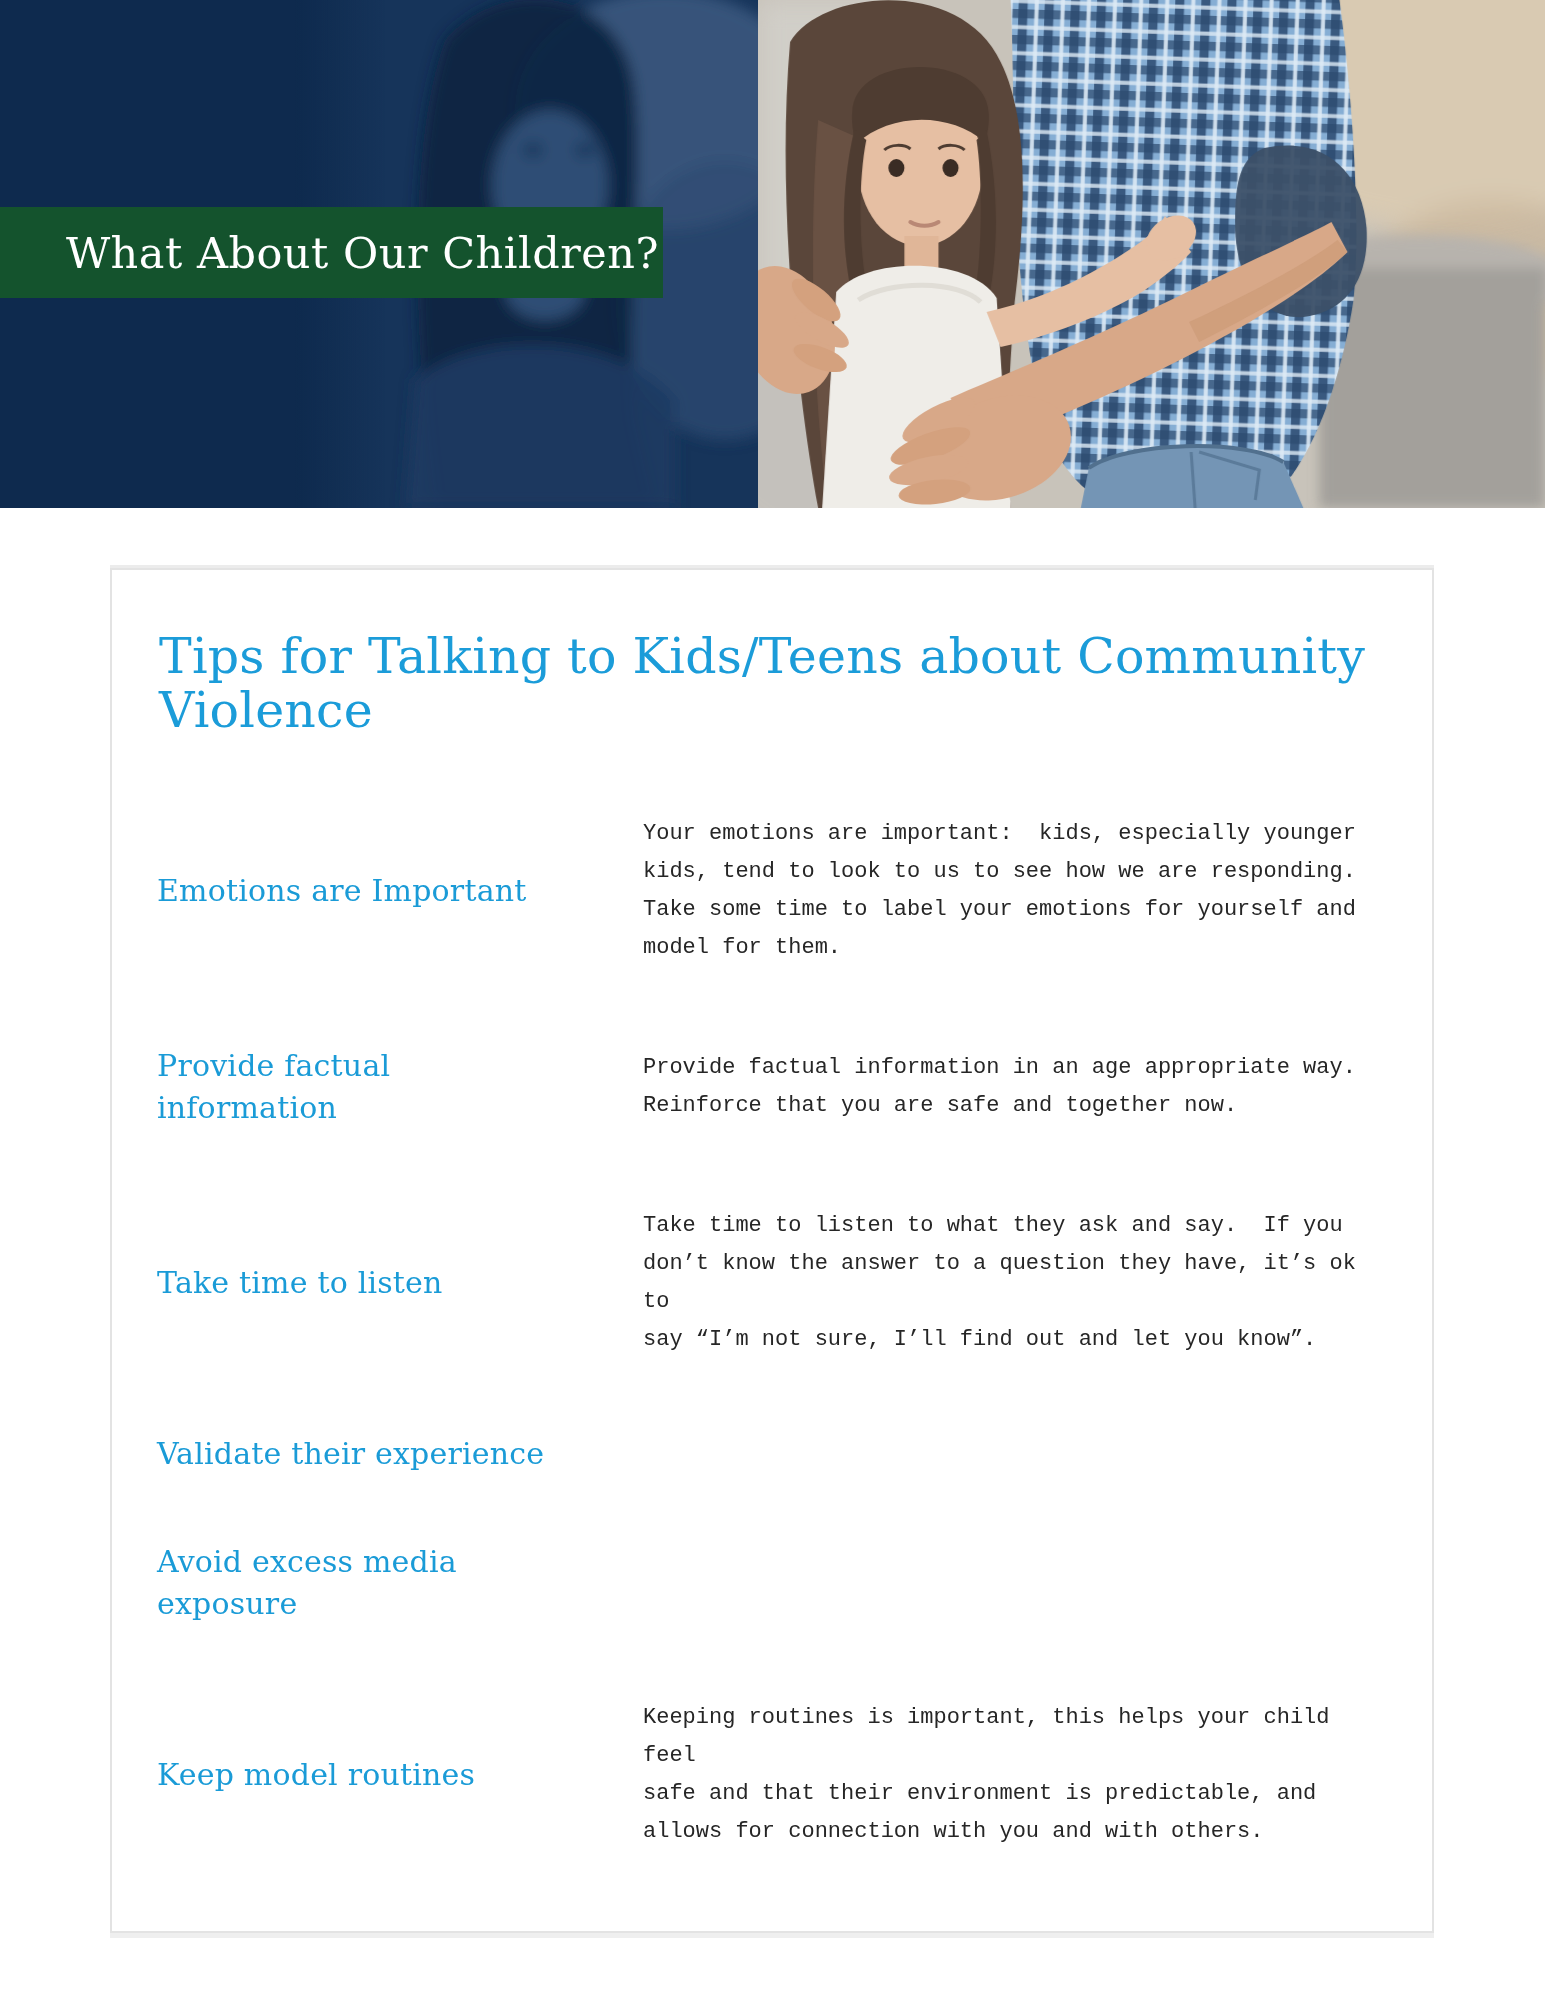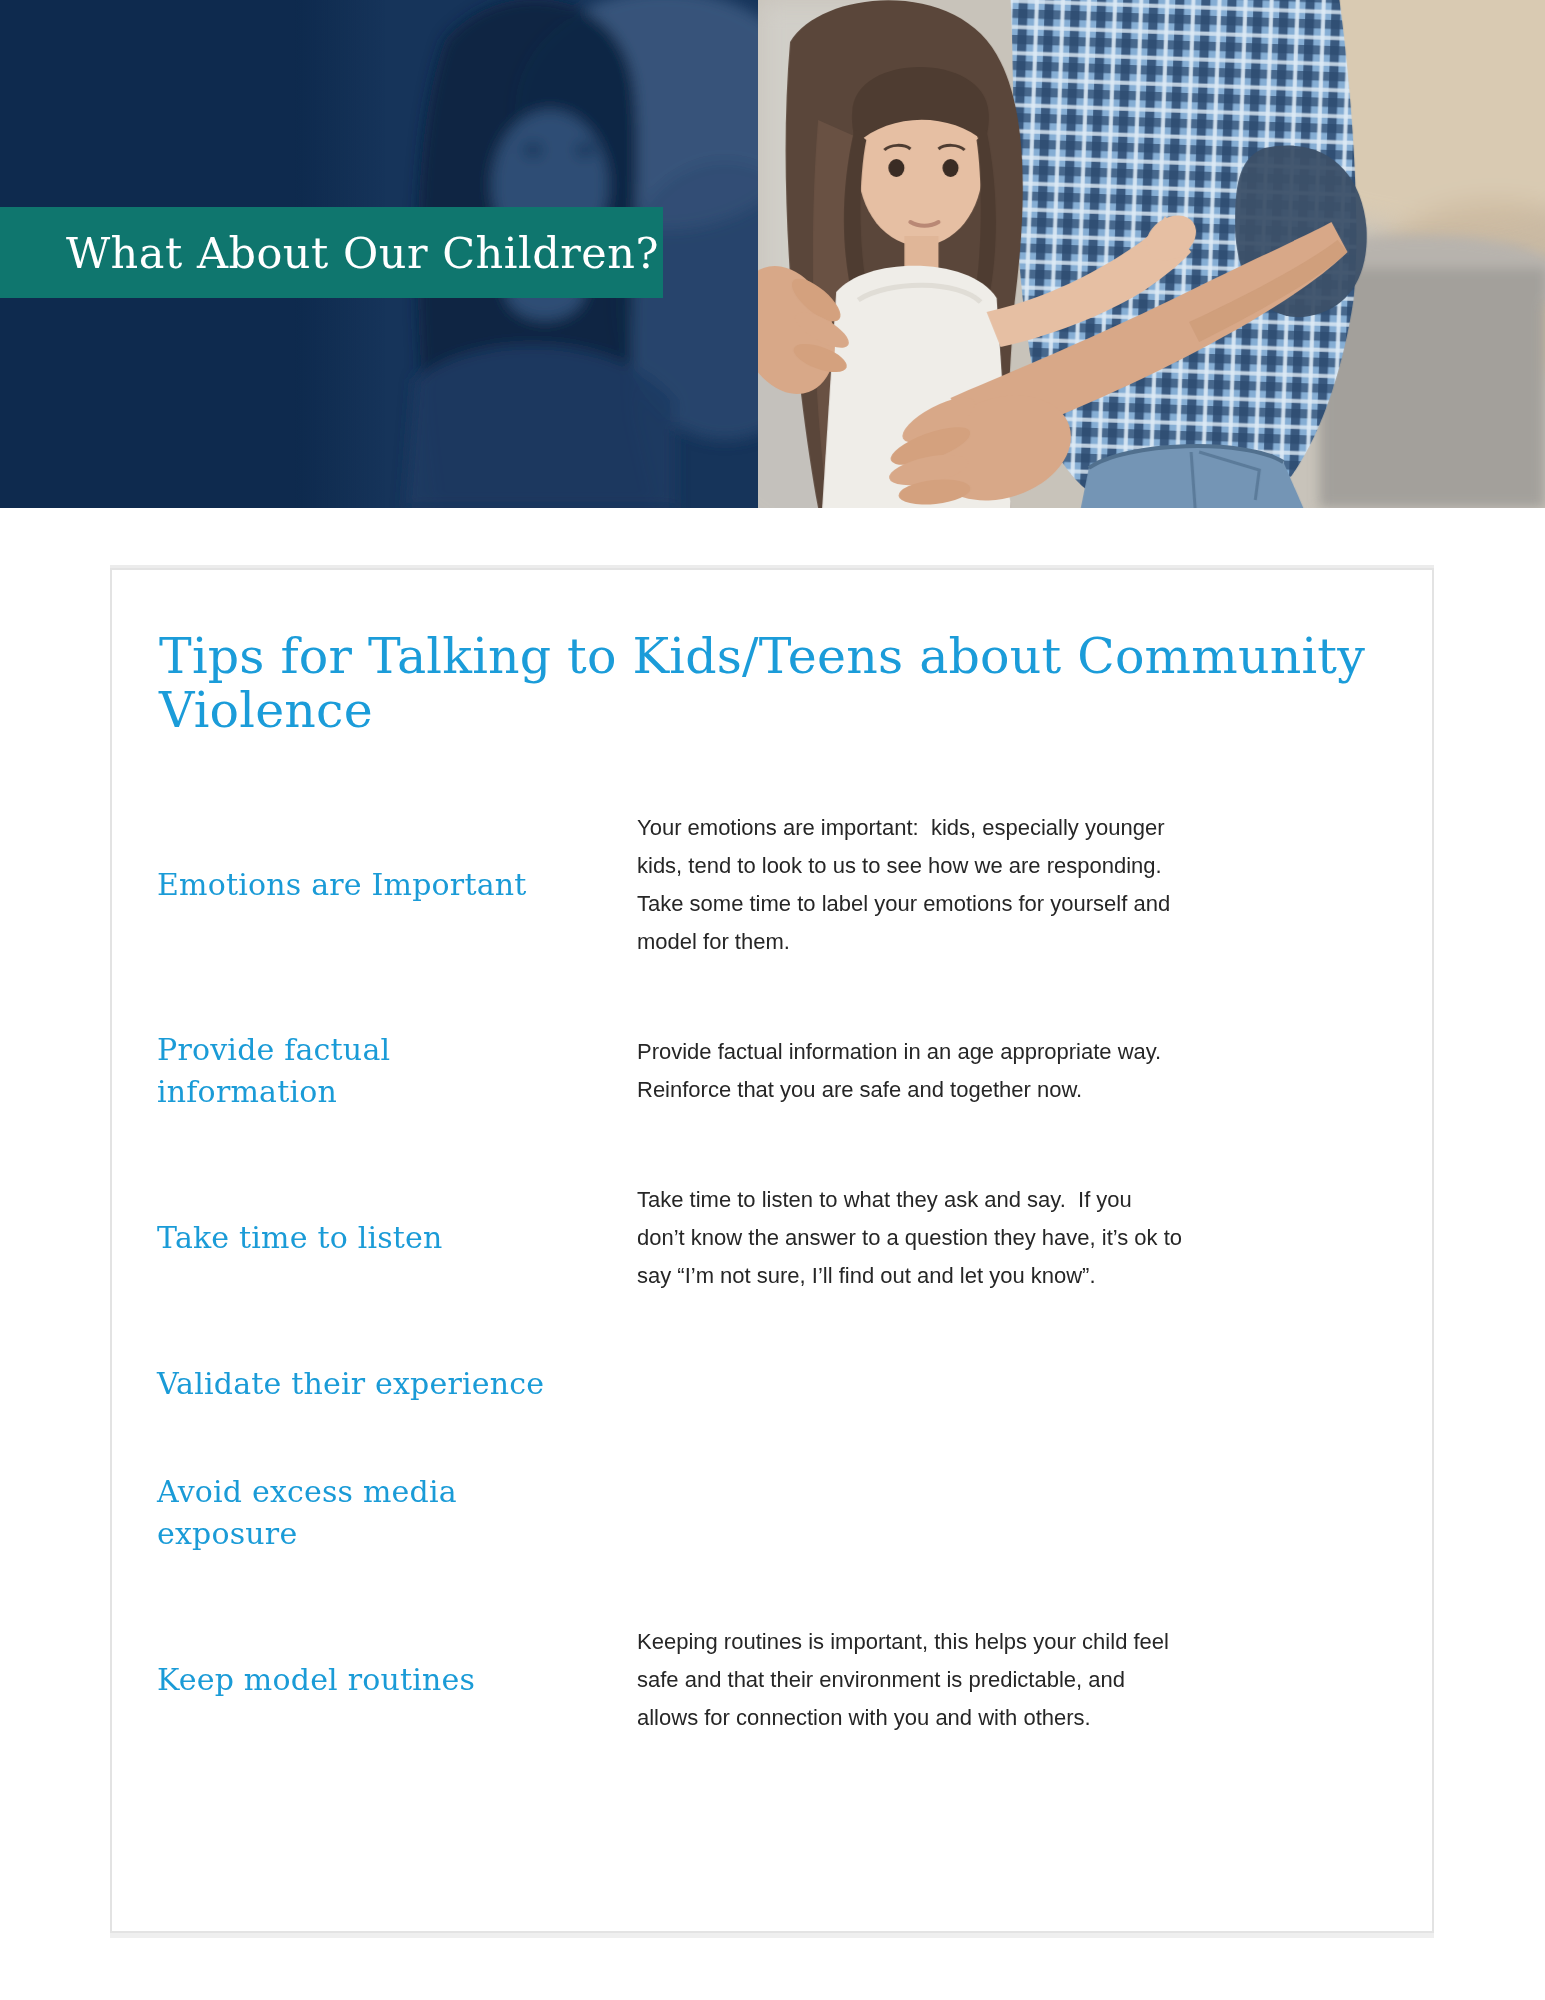--- a/index.html
+++ b/index.html
@@ -3,35 +3,35 @@
 <meta charset="utf-8">
 <style>
   html,body{margin:0;padding:0;}
   body{width:1545px;height:2000px;background:#ffffff;font-family:"Liberation Sans",sans-serif;}
   .page{position:relative;width:1545px;height:2000px;overflow:hidden;background:#ffffff;}
 
   
   .hero{position:absolute;left:0;top:0;width:1545px;height:508px;background:#0e2a4e;overflow:hidden;}
   .hero-woman{position:absolute;left:295px;top:0;width:465px;height:508px;}
   .hero-photo{position:absolute;left:758px;top:0;width:787px;height:508px;}
-  .banner{position:absolute;left:0;top:207px;width:663px;height:91px;background:#0f766e;
+  .banner{position:absolute;left:0;top:207px;width:663px;height:91px;background:#14532d;
           display:flex;align-items:center;justify-content:center;padding-left:62px;box-sizing:border-box;z-index:5;}
   .banner-text{font-family:"DejaVu Serif","Liberation Serif",serif;font-size:43px;color:#ffffff;letter-spacing:0.5px;white-space:nowrap;}
 
   
   .card{position:absolute;left:110px;top:568px;width:1324px;height:1365px;box-sizing:border-box;
         background:#ffffff;border:2px solid #e3e3e3;box-shadow:0 5px 0 0 #efefef, 0 -3px 0 0 #ececec;
         padding:50px 45px 20px 45px;}
   .card-title{font-family:"DejaVu Serif","Liberation Serif",serif;font-weight:normal;
               font-size:49px;line-height:54px;color:#1b9cd9;margin:10px 0 36px 2px;letter-spacing:0.2px;}
   .rows{display:flex;flex-direction:column;}
   .row{display:grid;grid-template-columns:478px 1fr;align-items:center;padding:33px 0;}
   .row-heading{font-family:"DejaVu Serif","Liberation Serif",serif;font-weight:normal;
                font-size:30px;line-height:42px;color:#1a9bd7;margin:0;white-space:pre-wrap;letter-spacing:0.2px;}
-  .row-body{font-size:22px;line-height:38px;color:#262626;margin:2px;white-space:pre-wrap;}
+  .row-body{font-size:22px;line-height:38px;color:#262626;margin:8px;white-space:pre-wrap;font-family:Liberation Mono, monospace;}
 </style>
 </head>
 <body>
 
 <div class="page">
 
   <div class="hero">
 
     <svg class="hero-woman" viewBox="0 0 465 508" preserveAspectRatio="none" aria-hidden="true">
       <defs>

